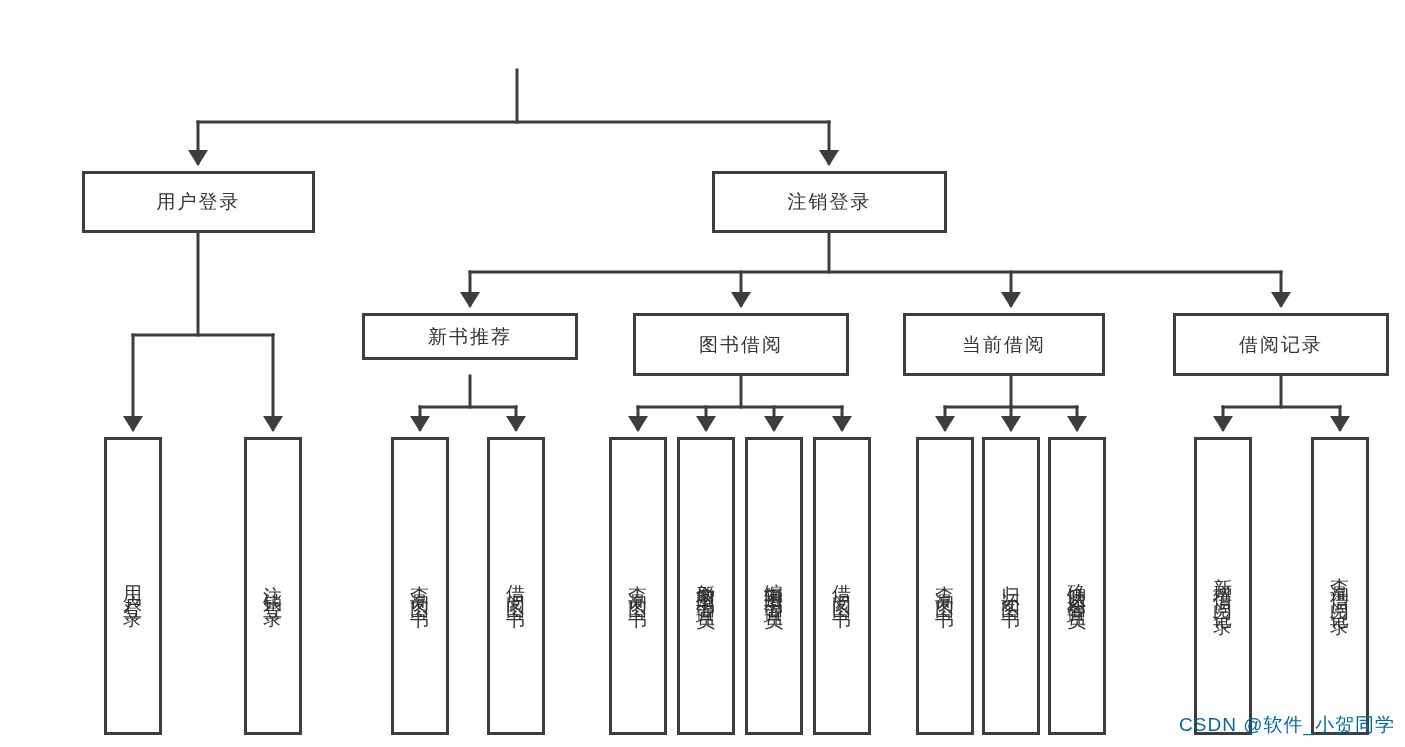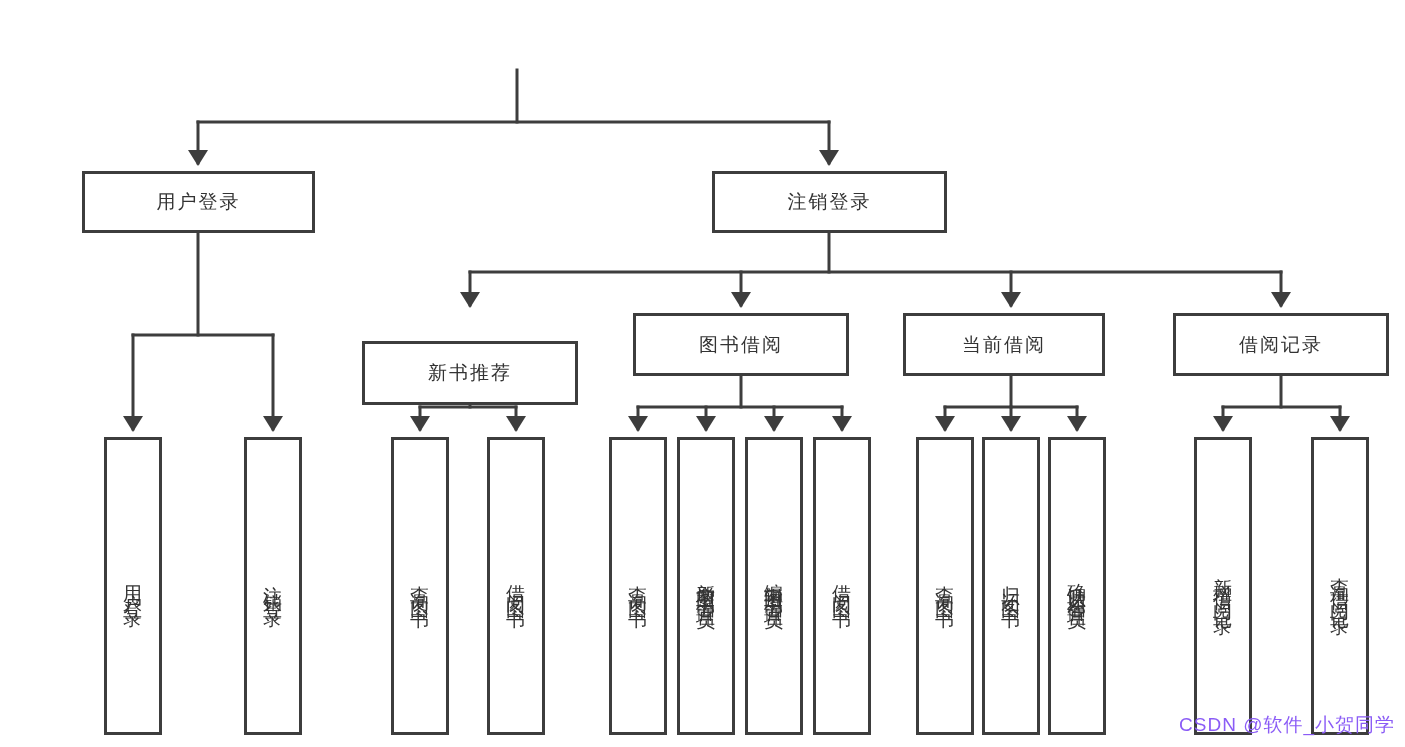--- a/index.html
+++ b/index.html
@@ -27,21 +27,21 @@
     writing-mode:vertical-rl;
     text-orientation:mixed;
     letter-spacing:8px;
     line-height:1;
   }
   .node.vert .vlabel { display:block; }
   #watermark {
     position:absolute;
     right:10px; bottom:9px;
     font-size:19px;
-    color:#8b5cf6;
+    color:#0369a1;
     letter-spacing:1px;
     white-space:nowrap;
     text-align:center;
   }
 </style>
 </head>
 <body>
 
 <div id="canvas">
 
@@ -108,21 +108,21 @@
   </svg>
 
 
   <div class="node" style="left:82px; top:171px; width:233px; height:62px;">
     <span>用户登录</span>
   </div>
   <div class="node" style="left:712px; top:171px; width:235px; height:62px;">
     <span>注销登录</span>
   </div>
 
-  <div class="node" style="left:362px; top:313px; width:216px; height:64px;margin-top:28px;">
+  <div class="node" style="left:362px; top:313px; width:216px; height:47px;">
     <span>新书推荐</span>
   </div>
   <div class="node" style="left:633px; top:313px; width:216px; height:63px;">
     <span>图书借阅</span>
   </div>
   <div class="node" style="left:903px; top:313px; width:202px; height:63px;">
     <span>当前借阅</span>
   </div>
   <div class="node" style="left:1173px; top:313px; width:216px; height:63px;">
     <span>借阅记录</span>

